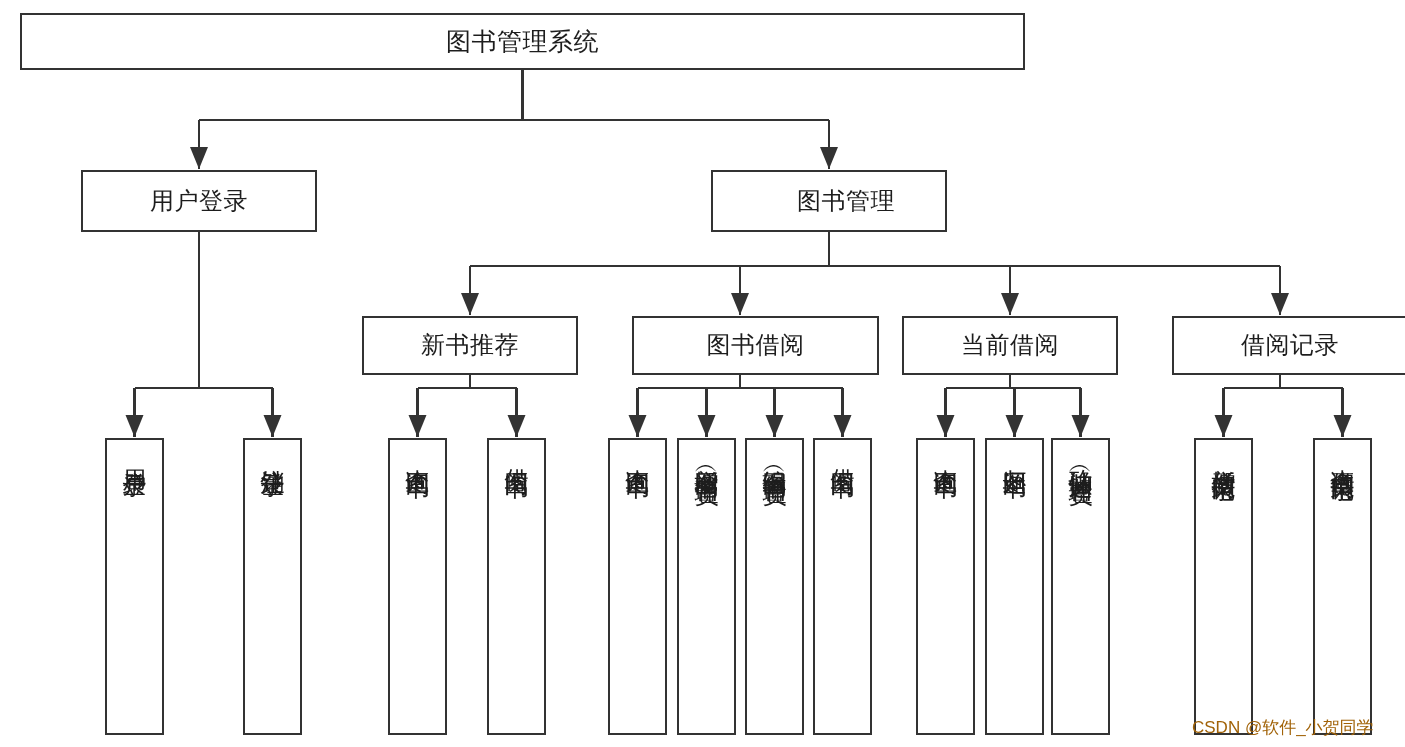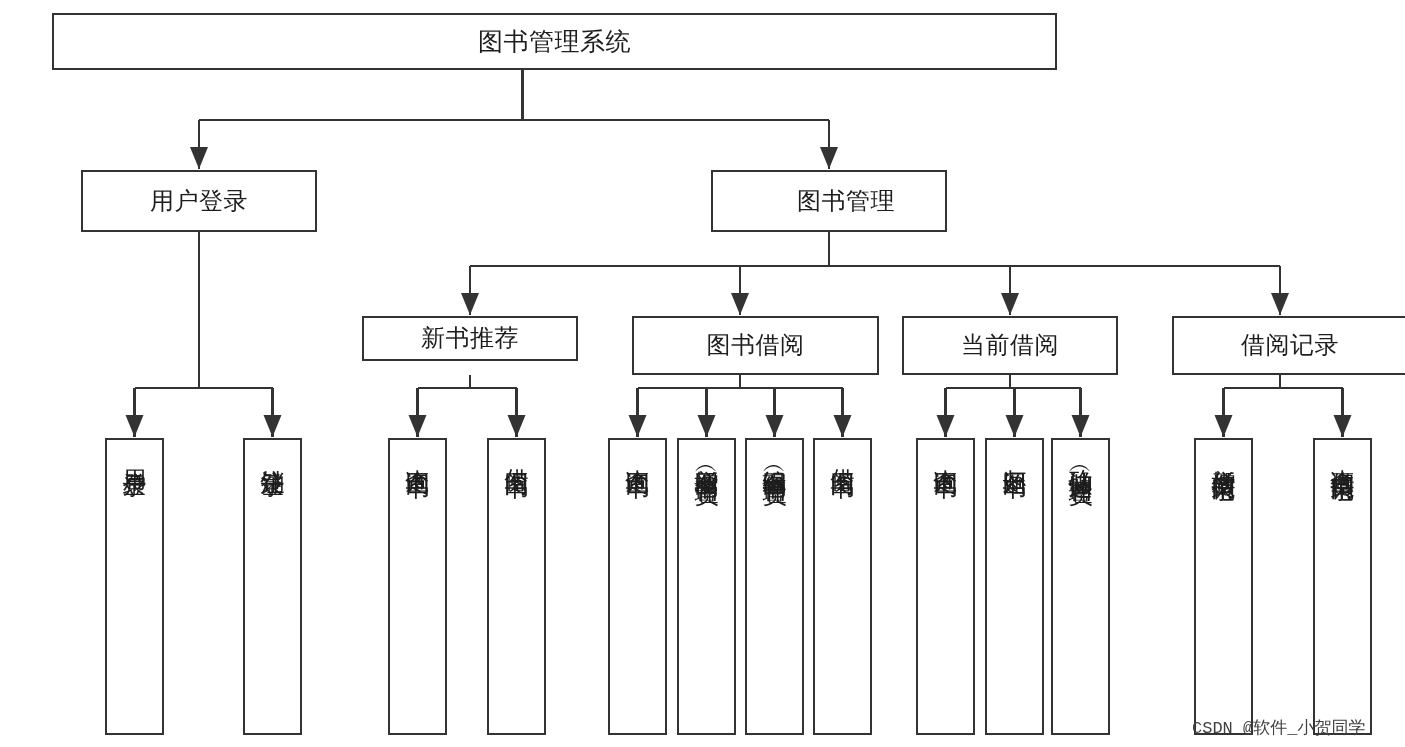--- a/index.html
+++ b/index.html
@@ -56,24 +56,24 @@
     writing-mode: vertical-rl;
     text-orientation: upright;
     font-size: 24px;
     line-height: 1.0;
     letter-spacing: 2px;
   }
   .node.root .lbl { font-size: 25px; }
   .watermark {
     position: absolute;
     font-size: 17px;
-    color: #404040;
+    color: #a16207;
     white-space: nowrap;
     z-index: 5;
-    font-family: Liberation Mono, monospace;
+    font-family: Liberation Sans, sans-serif;
   }
 </style>
 </head>
 <body>
 
 <div id="canvas">
   <svg id="edges" viewBox="0 0 1405 747">
       <line x1="522.5" y1="70" x2="522.5" y2="120" stroke="#333333" stroke-width="2.6" shape-rendering="crispEdges"></line>
       <line x1="199" y1="120" x2="829" y2="120" stroke="#333333" stroke-width="2.6" shape-rendering="crispEdges"></line>
       <line x1="199" y1="120" x2="199" y2="169" stroke="#333333" stroke-width="2.6" shape-rendering="crispEdges"></line>
@@ -121,30 +121,30 @@
       <line x1="1080.5" y1="388" x2="1080.5" y2="437" stroke="#333333" stroke-width="2.6" shape-rendering="crispEdges"></line>
       <path d="M 1071.5 415 L 1089.5 415 L 1080.5 437 Z" fill="#333333"></path>
       <line x1="1280" y1="375" x2="1280" y2="388" stroke="#333333" stroke-width="2.6" shape-rendering="crispEdges"></line>
       <line x1="1223.5" y1="388" x2="1342.5" y2="388" stroke="#333333" stroke-width="2.6" shape-rendering="crispEdges"></line>
       <line x1="1223.5" y1="388" x2="1223.5" y2="437" stroke="#333333" stroke-width="2.6" shape-rendering="crispEdges"></line>
       <path d="M 1214.5 415 L 1232.5 415 L 1223.5 437 Z" fill="#333333"></path>
       <line x1="1342.5" y1="388" x2="1342.5" y2="437" stroke="#333333" stroke-width="2.6" shape-rendering="crispEdges"></line>
       <path d="M 1333.5 415 L 1351.5 415 L 1342.5 437 Z" fill="#333333"></path>
     </svg>
   <div id="nodes">
-      <div class="node horiz root" style="left: 20px; top: 13px; width: 1005px; height: 57px; margin-left: 32px;">
+      <div class="node horiz root" style="left: 20px; top: 13px; width: 1005px; height: 57px;">
         <span class="lbl">图书管理系统</span>
       </div>
       <div class="node horiz" style="left: 81px; top: 170px; width: 236px; height: 62px;">
         <span class="lbl">用户登录</span>
       </div>
       <div class="node horiz" style="left: 711px; top: 170px; width: 236px; height: 62px; padding-left: 34px;">
         <span class="lbl">图书管理</span>
       </div>
-      <div class="node horiz" style="left: 362px; top: 316px; width: 216px; height: 45px;">
+      <div class="node horiz" style="left: 362px; top: 316px; width: 216px; height: 59px;">
         <span class="lbl">新书推荐</span>
       </div>
       <div class="node horiz" style="left: 632px; top: 316px; width: 247px; height: 59px;">
         <span class="lbl">图书借阅</span>
       </div>
       <div class="node horiz" style="left: 902px; top: 316px; width: 216px; height: 59px; text-align: right;">
         <span class="lbl">当前借阅</span>
       </div>
       <div class="node horiz" style="left: 1172px; top: 316px; width: 236px; height: 59px;">
         <span class="lbl">借阅记录</span>

